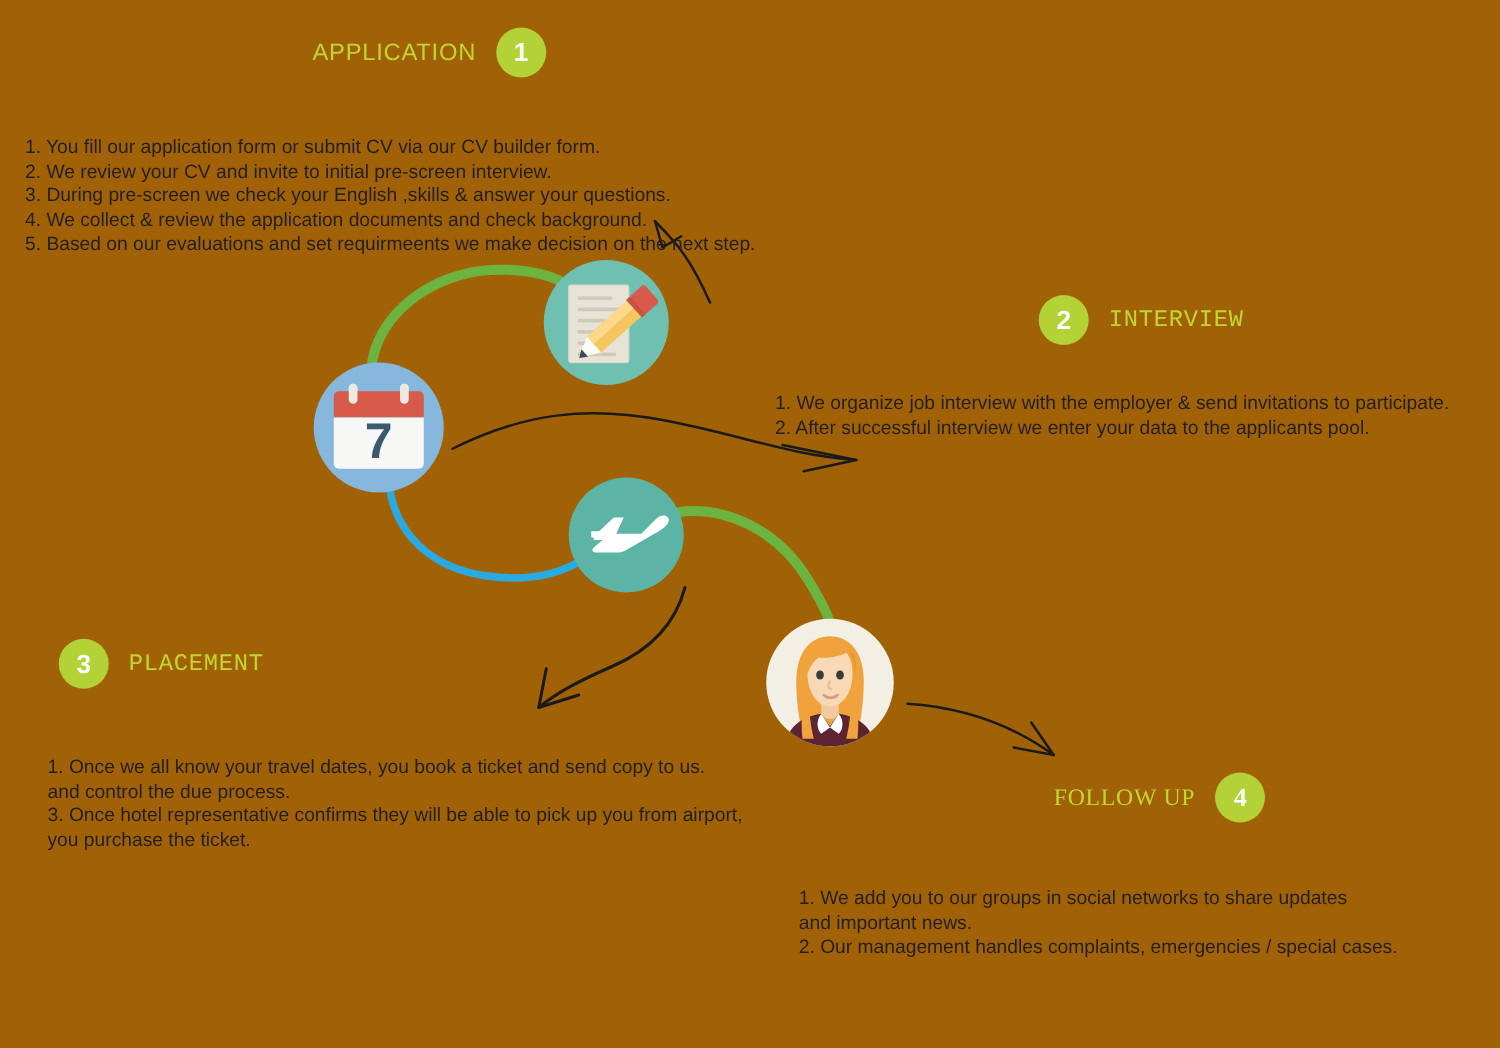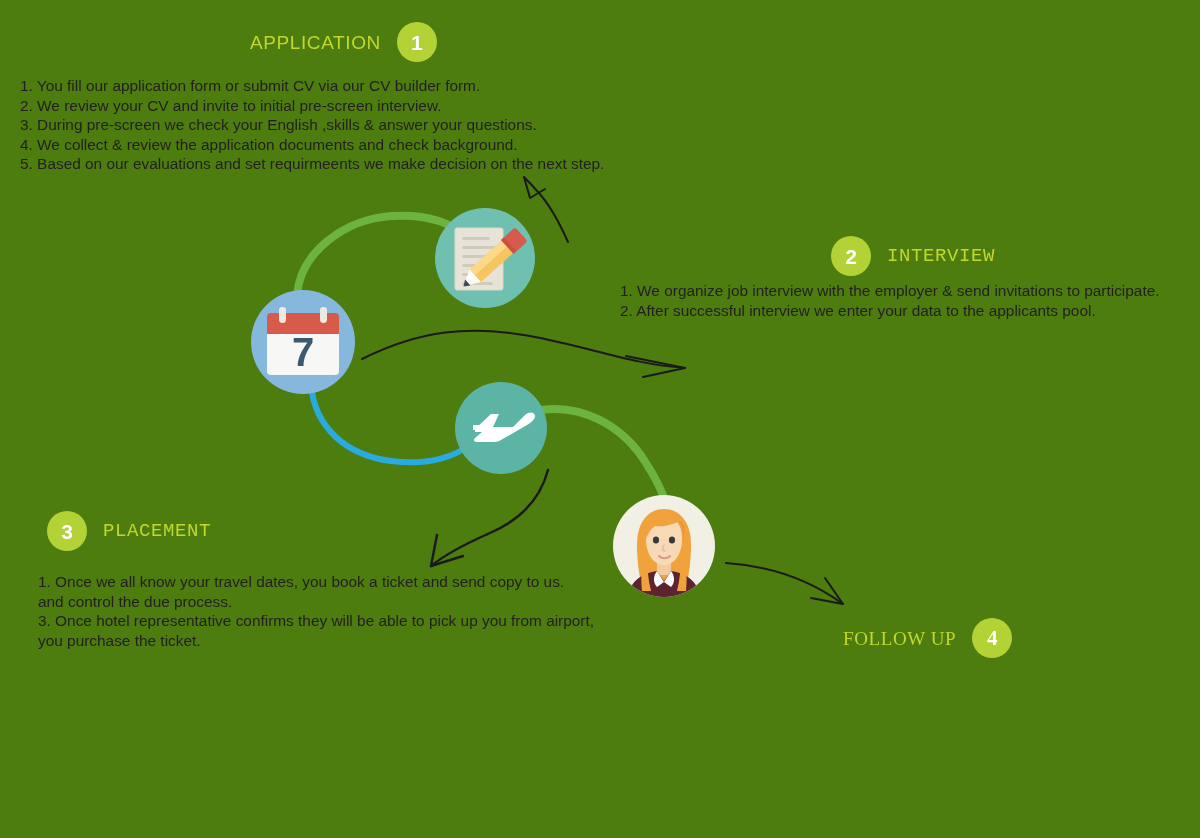--- a/index.html
+++ b/index.html
@@ -9,21 +9,21 @@
     background: #ffffff;
   }
   body {
     font-family: "Liberation Sans", sans-serif;
     -webkit-font-smoothing: antialiased;
   }
   #stage {
     position: relative;
     width: 1200px;
     height: 838px;
-    background: #4d7c0f;
+    background: #a16207;
     overflow: hidden;
   }
   #flowSvg {
     position: absolute;
     left: 0; top: 0;
     width: 1200px;
     height: 838px;
     pointer-events: none;
   }
 
@@ -58,20 +58,21 @@
   .head-title-first .sec-title { margin-right: 16px; }
   .head-badge-first .sec-title { margin-left: 16px; font-family: Liberation Mono, monospace; }
 
   
   .steps {
     position: absolute;
     color: #231f20;
     font-size: 15.4px;
     line-height: 19.6px;
     white-space: nowrap;
+    margin-top: 32px;
   }
   .steps .ln { display: block; }
 
   
   .node {
     position: absolute;
     border-radius: 50%;
   }
   .node-calendar { background: #85b8dc; }
   .node-doc      { background: #6fc0b0; }
@@ -156,20 +157,25 @@
   <div class="steps" style="left:38px; top:572px;">
     <span class="ln">1. Once we all know your travel dates, you book a ticket and send copy to us.</span>
     <span class="ln">and control the due process.</span>
     <span class="ln">3. Once hotel representative confirms they will be able to pick up you from airport,</span>
     <span class="ln">you purchase the ticket.</span>
   </div>
 
   <div class="sec-head head-title-first" style="left:843px; top:618px;font-family:Liberation Serif, serif;">
     <span class="sec-title">FOLLOW UP</span>
     <span class="badge">4</span>
+  </div>
+  <div class="steps" style="left:639px; top:677px;">
+    <span class="ln">1. We add you to our groups in social networks to share updates</span>
+    <span class="ln"> and important news.</span>
+    <span class="ln">2. Our management handles complaints, emergencies / special cases.</span>
   </div>
 
   <div class="node node-calendar" style="left:251px; top:290px; width:104px; height:104px;">
     <div class="node-inner">
       <svg viewBox="0 0 104 104">
 
         <rect x="28" y="17" width="7" height="16" rx="3.5" fill="#e8e6df"></rect>
         <rect x="69" y="17" width="7" height="16" rx="3.5" fill="#e8e6df"></rect>
 
         <path d="M20 23 h64 a4 4 0 0 1 4 4 v17 H16 V27 a4 4 0 0 1 4 -4 z" fill="#d75a4a"></path>

